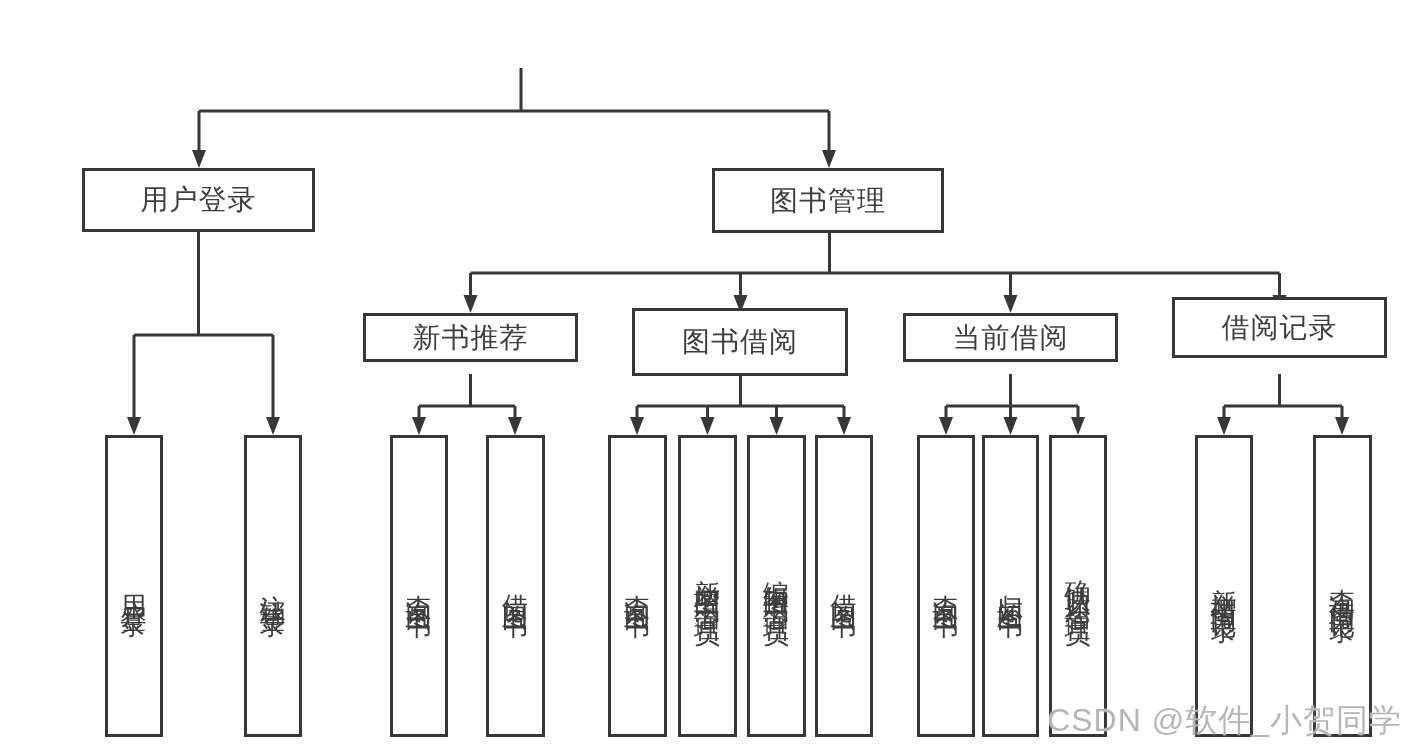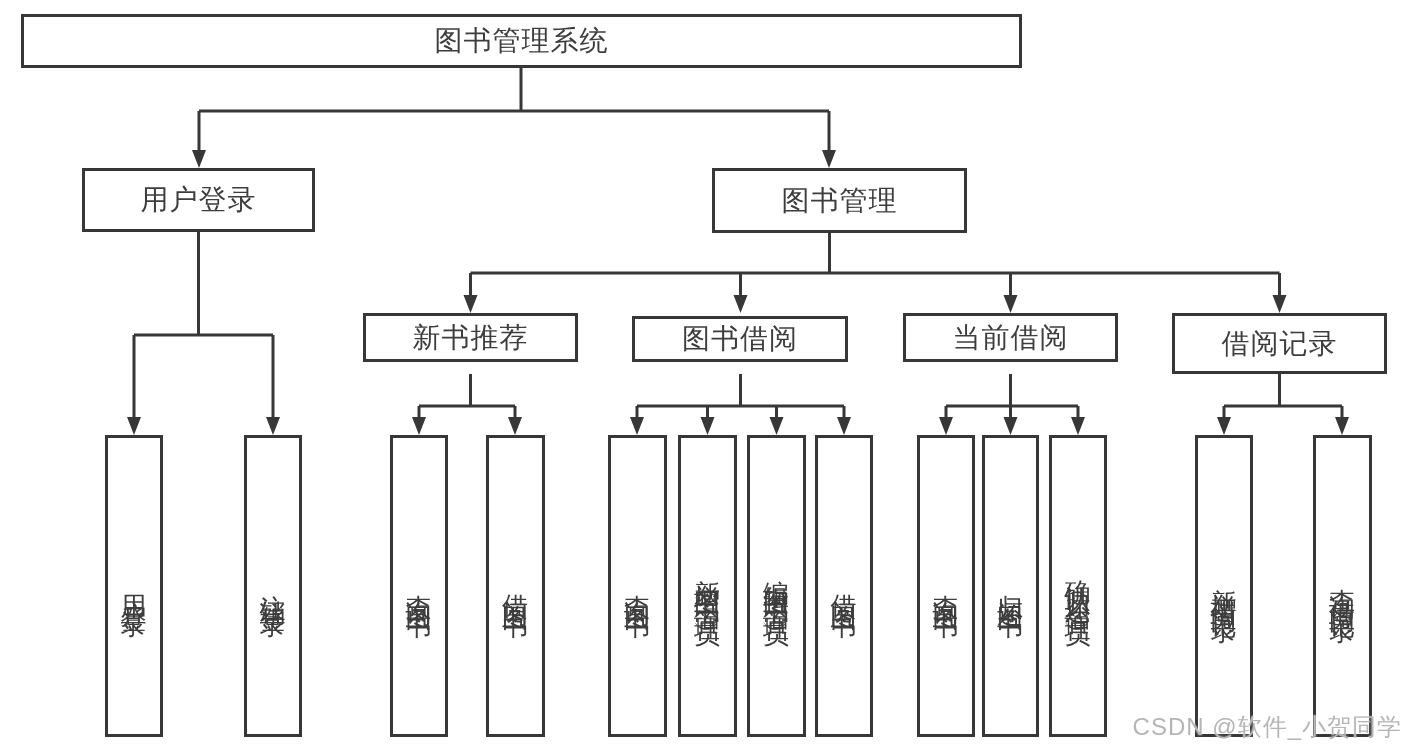--- a/index.html
+++ b/index.html
@@ -26,21 +26,21 @@
   .hnode{font-size:28px;letter-spacing:1px;}
   .root{font-size:28px;}
   .leaf{z-index:2;}
   .leaf .vtext{
     writing-mode:vertical-rl;text-orientation:mixed;
     font-size:26px;line-height:1;letter-spacing:6px;
     white-space:nowrap;
   }
   .watermark{
     position:absolute;right:3px;bottom:4px;z-index:5;
-    font-size:24px;color:var(--watermark);
+    font-size:32px;color:var(--watermark);
     text-shadow:0 0 2px rgba(255,255,255,0.9);
     letter-spacing:1px;
     text-align:center;
   }
 </style>
 </head>
 <body>
 
 <div class="stage">
 
@@ -94,41 +94,38 @@
       M700.5 417 L714.5 417 L707.5 435 Z
       M769.5 417 L783.5 417 L776.5 435 Z
       M837 417 L851 417 L844 435 Z
       M939 417 L953 417 L946 435 Z
       M1003.5 417 L1017.5 417 L1010.5 435 Z
       M1071 417 L1085 417 L1078 435 Z
       M1217 417 L1231 417 L1224 435 Z
       M1335 417 L1349 417 L1342 435 Z"></path>
   </svg>
 
-  <div class="node hnode root" style="left:21px;top:14px;width:1001px;height:54px">
-    <span>图书管理系统</span>
-  </div>
 
   <div class="node hnode" style="left:82px;top:168px;width:233px;height:64px">
     <span>用户登录</span>
   </div>
-  <div class="node hnode" style="left:712px;top:168px;width:255px;height:65px">
+  <div class="node hnode" style="left:712px;top:168px;width:232px;height:65px">
     <span>图书管理</span>
   </div>
 
   <div class="node hnode" style="left:363px;top:313px;width:215px;height:49px">
     <span>新书推荐</span>
   </div>
-  <div class="node hnode" style="left:632px;top:316px;width:216px;height:46px">
+  <div class="node hnode" style="left:632px;top:308px;width:216px;height:68px">
     <span>图书借阅</span>
   </div>
   <div class="node hnode" style="left:903px;top:313px;width:215px;height:49px">
     <span>当前借阅</span>
   </div>
-  <div class="node hnode" style="left:1172px;top:313px;width:215px;height:61px">
+  <div class="node hnode" style="left:1172px;top:297px;width:215px;height:61px">
     <span>借阅记录</span>
   </div>
 
   <div class="node leaf" style="left:105px;top:435px;width:58px;height:302px">
     <span class="vtext">用户登录</span>
   </div>
   <div class="node leaf" style="left:244px;top:435px;width:58px;height:302px">
     <span class="vtext">注销登录</span>
   </div>
 

